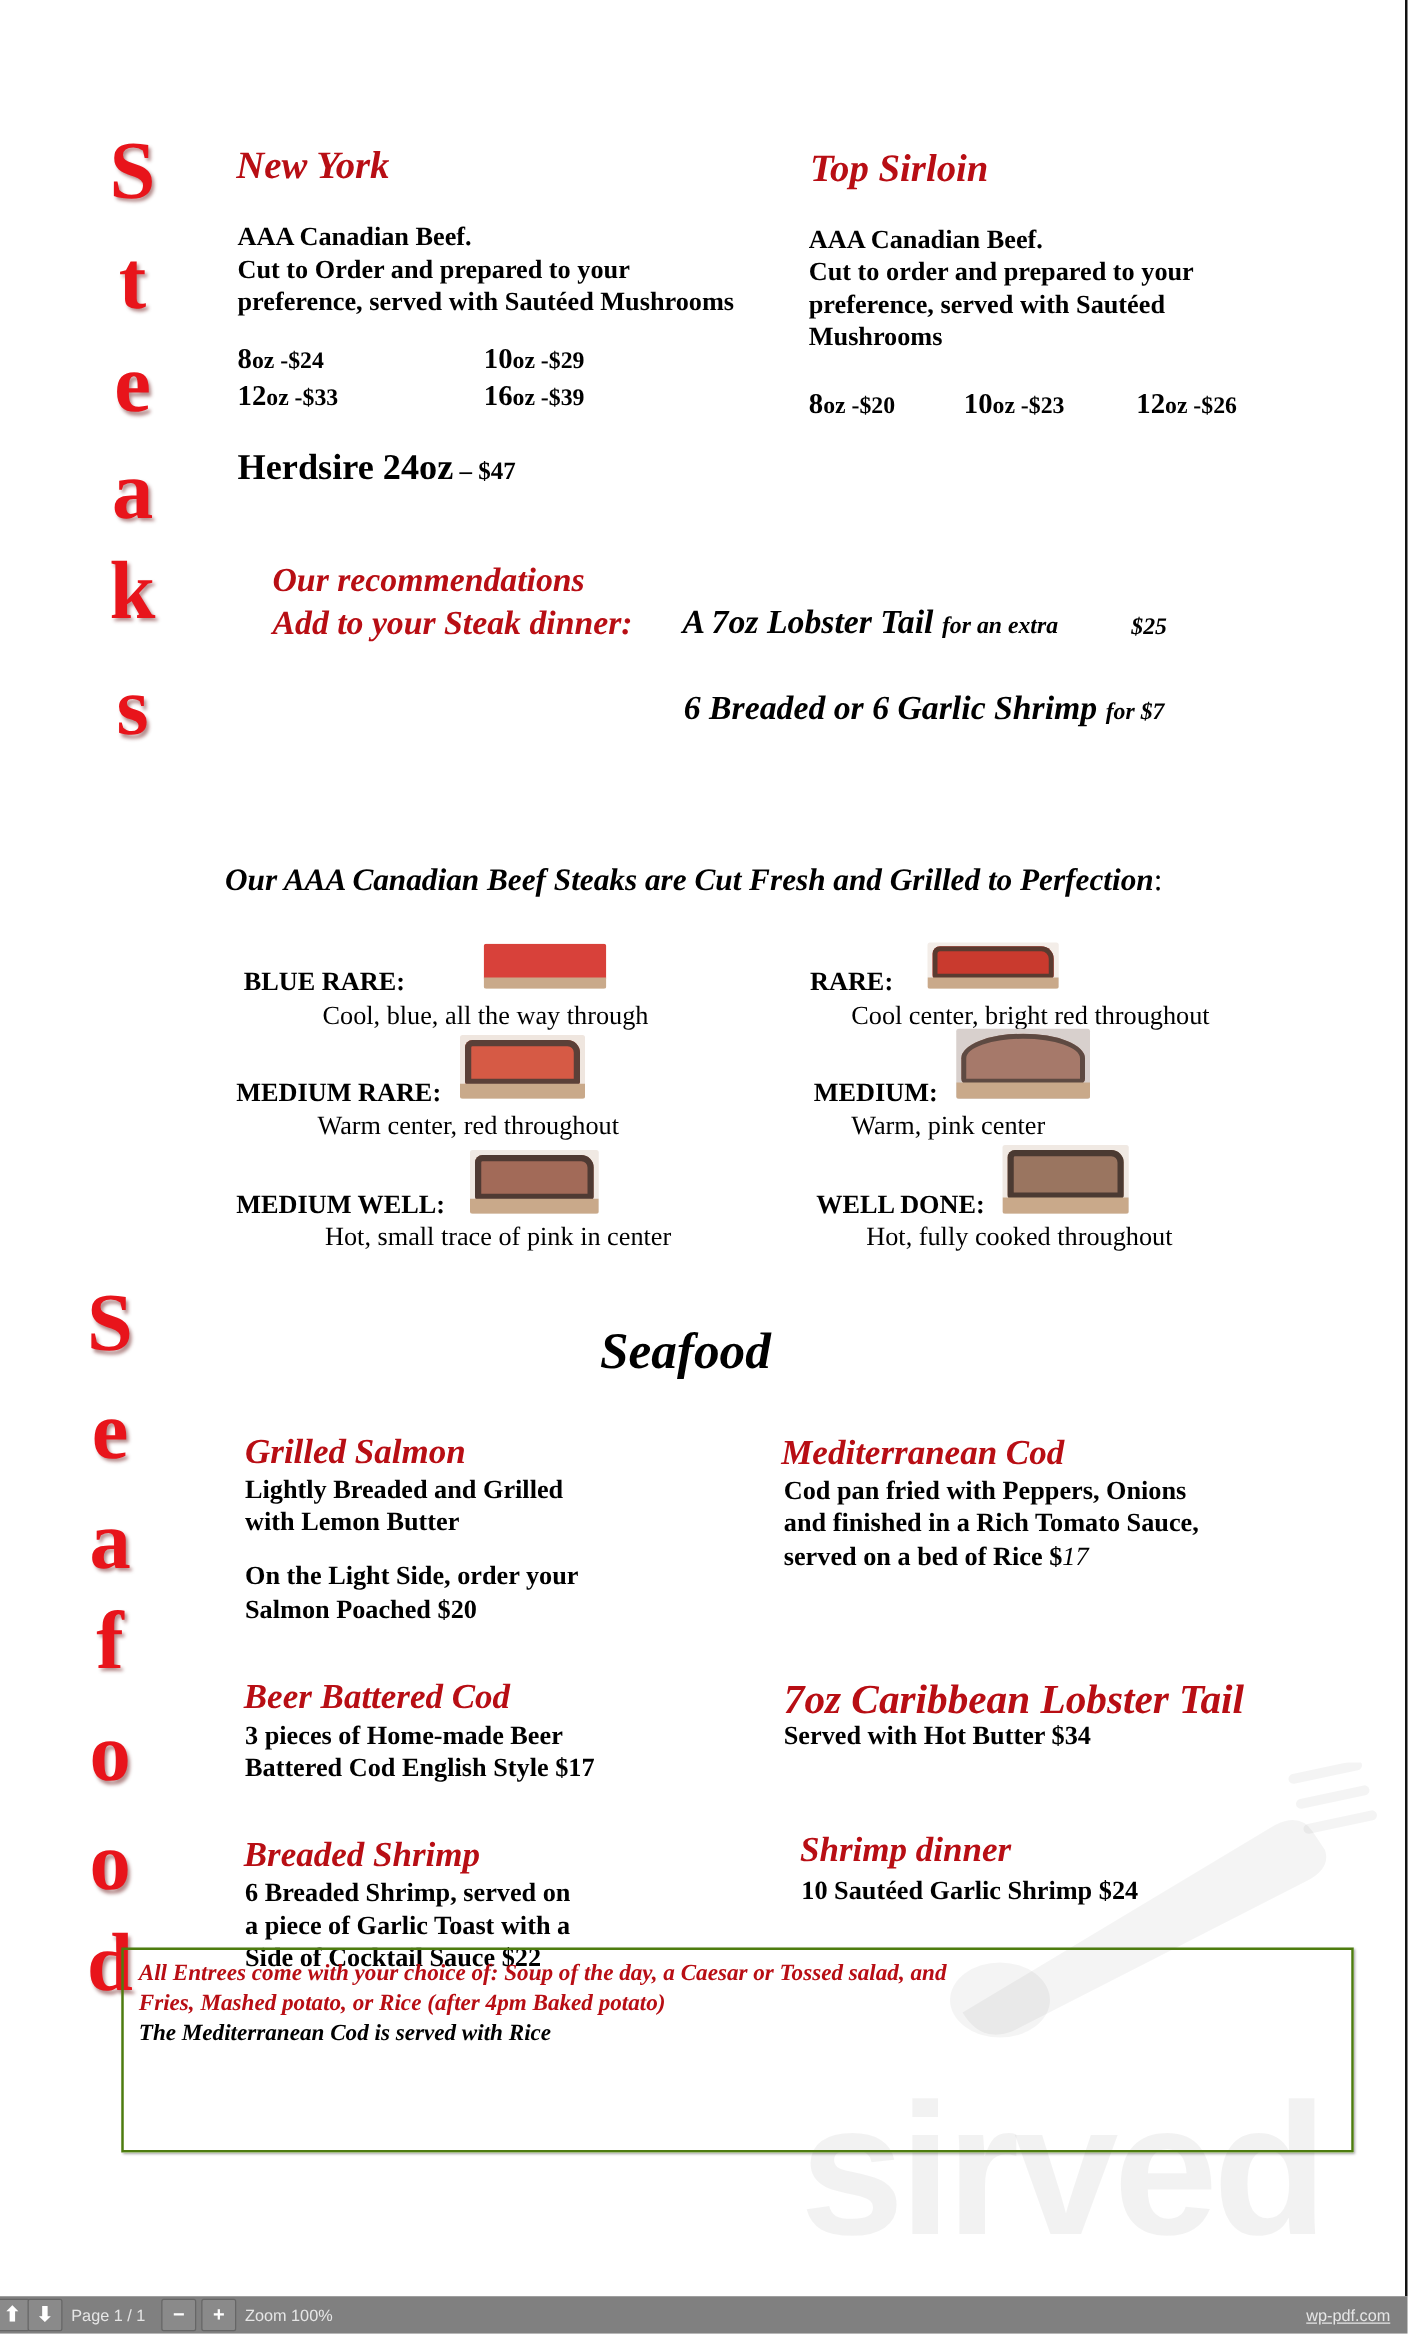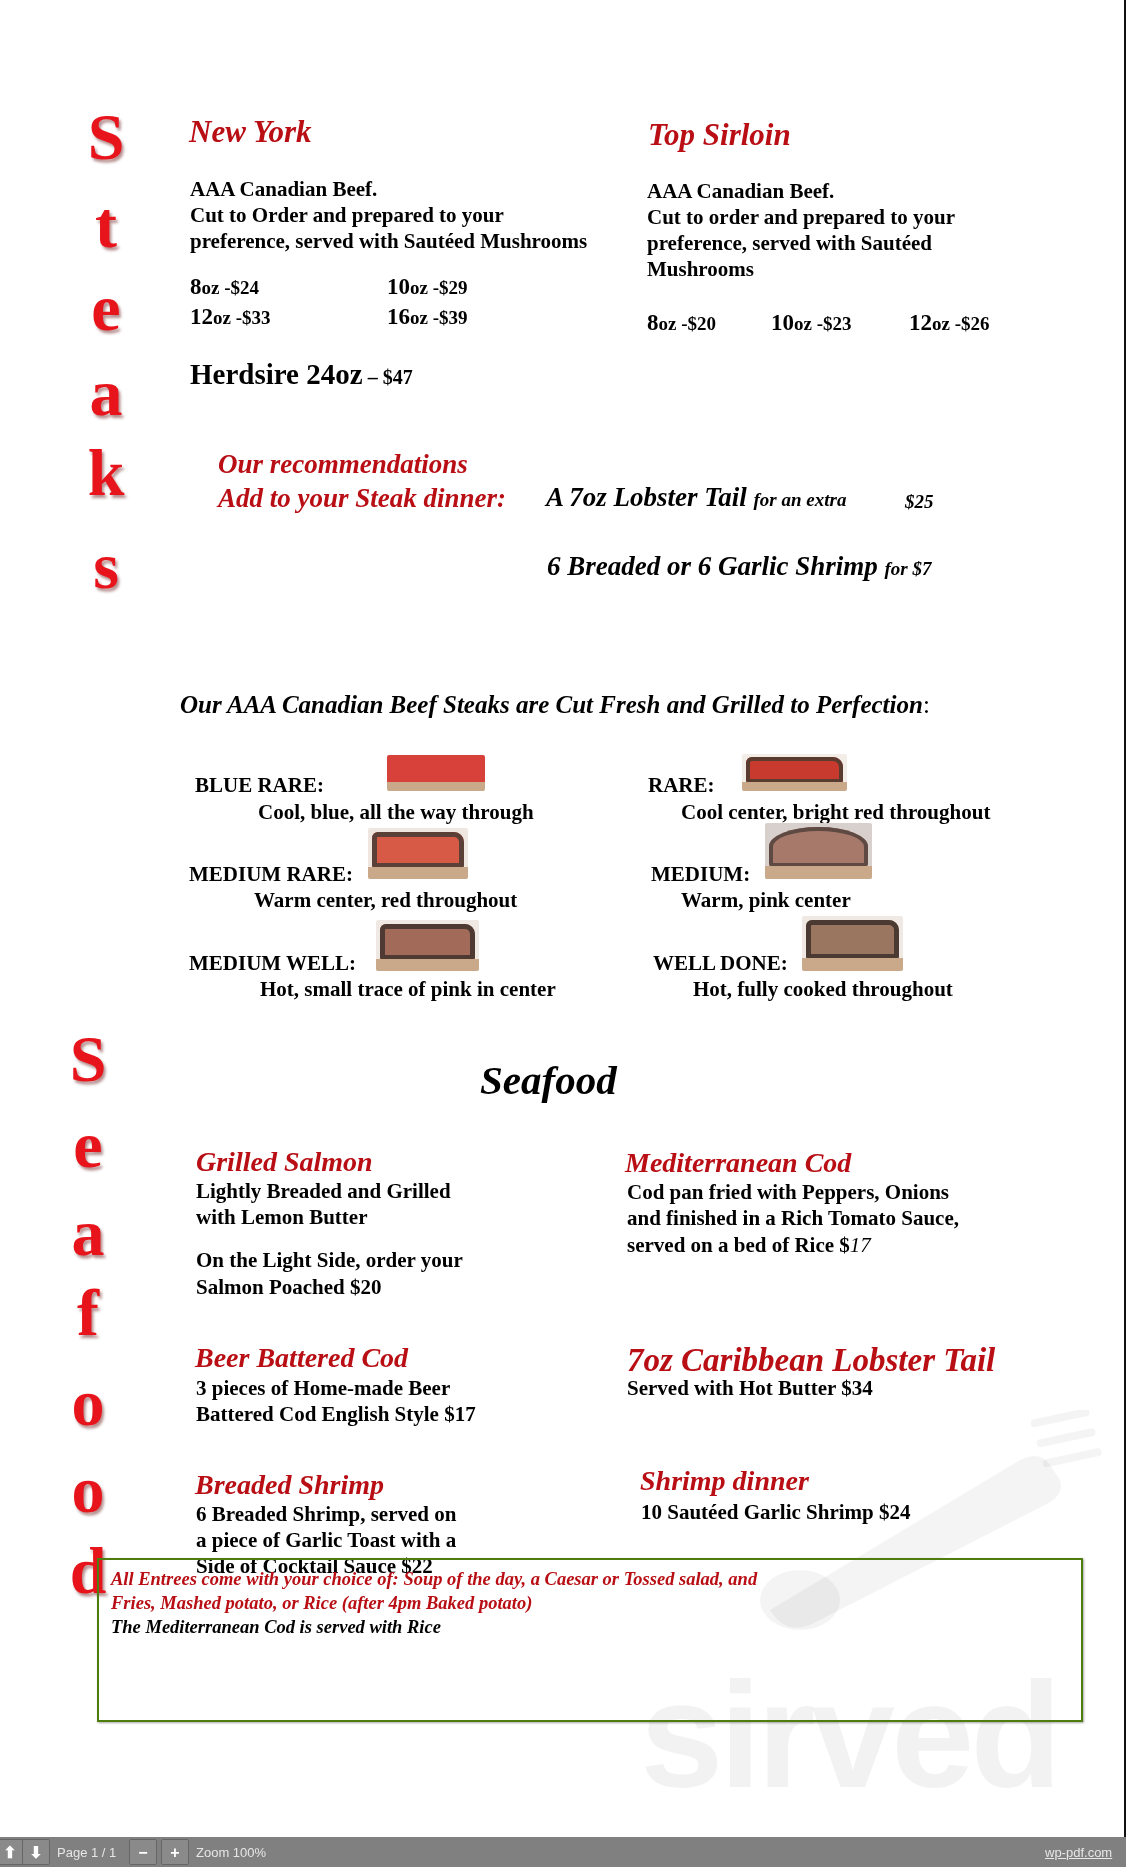--- a/index.html
+++ b/index.html
@@ -26,21 +26,21 @@
   .body-text { position:absolute; white-space:nowrap; font-weight:bold; font-size:21px; line-height:26px; }
   .price { position:absolute; white-space:nowrap; font-weight:bold; font-size:23px; line-height:1; }
   .price .oz { font-size:19px; }
   .rec {
     position:absolute; white-space:nowrap; font-style:italic; font-weight:bold;
     font-family:"Liberation Serif", serif; font-size:27px; line-height:1;
   }
   .red { color:#b80e14; }
   .small-it { font-size:19px; }
   .done-label { position:absolute; white-space:nowrap; font-weight:bold; font-size:21px; line-height:1; }
-  .done-desc { position:absolute; white-space:nowrap; font-weight:bold; font-size:21px; line-height:1; }
+  .done-desc { position:absolute; white-space:nowrap; font-weight:normal; font-size:21px; line-height:1; }
   .steak-img { position:absolute; border-radius:2px; overflow:hidden; }
   .steak-img .meat { position:absolute; left:4%; right:4%; top:8%; bottom:22%; border-radius:6px 10px 3px 3px; }
   .steak-img .board { position:absolute; left:0; right:0; bottom:0; height:24%; background:#c9a98a; }
   .footer-box {
     position:absolute; left:97px; top:1558px; width:982px; height:160px;
     border:2px solid #4d7c0f; box-shadow:1px 1px 2px rgba(0,0,0,0.35);
   }
   .footer-line {
     position:absolute; white-space:nowrap; font-style:italic; font-weight:bold;
     font-size:18.5px; line-height:1; left:12px;

